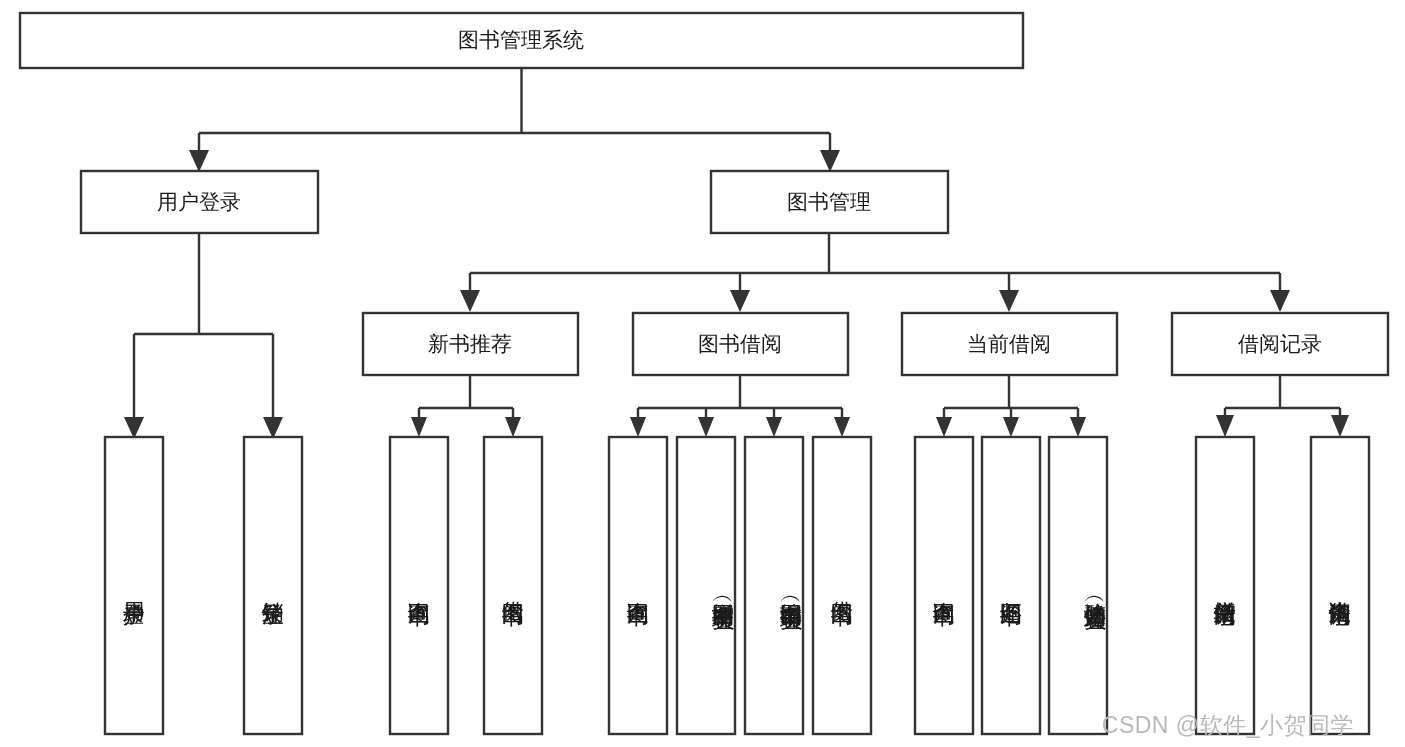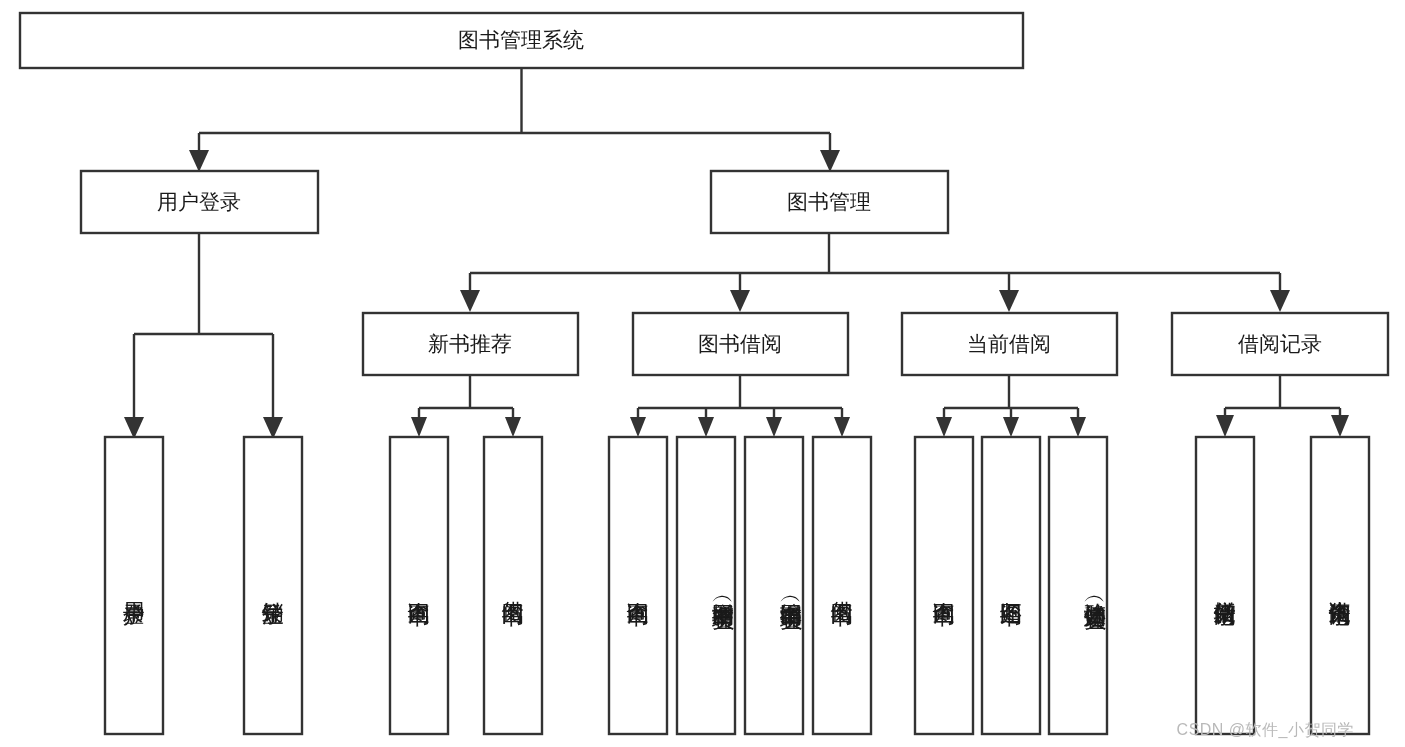--- a/index.html
+++ b/index.html
@@ -64,21 +64,21 @@
     justify-content: center;
     text-align: center;
     white-space: nowrap;
     pointer-events: none;
   }
   .watermark {
     position: absolute;
     right: 12px;
     bottom: 6px;
     font-family: "Liberation Sans", sans-serif;
-    font-size: 16px;
+    font-size: 23px;
     color: #b9b9b9;
     white-space: nowrap;
     letter-spacing: 0.5px;
   }
 </style>
 </head>
 <body>
 
 <div id="diagram-root">
 

